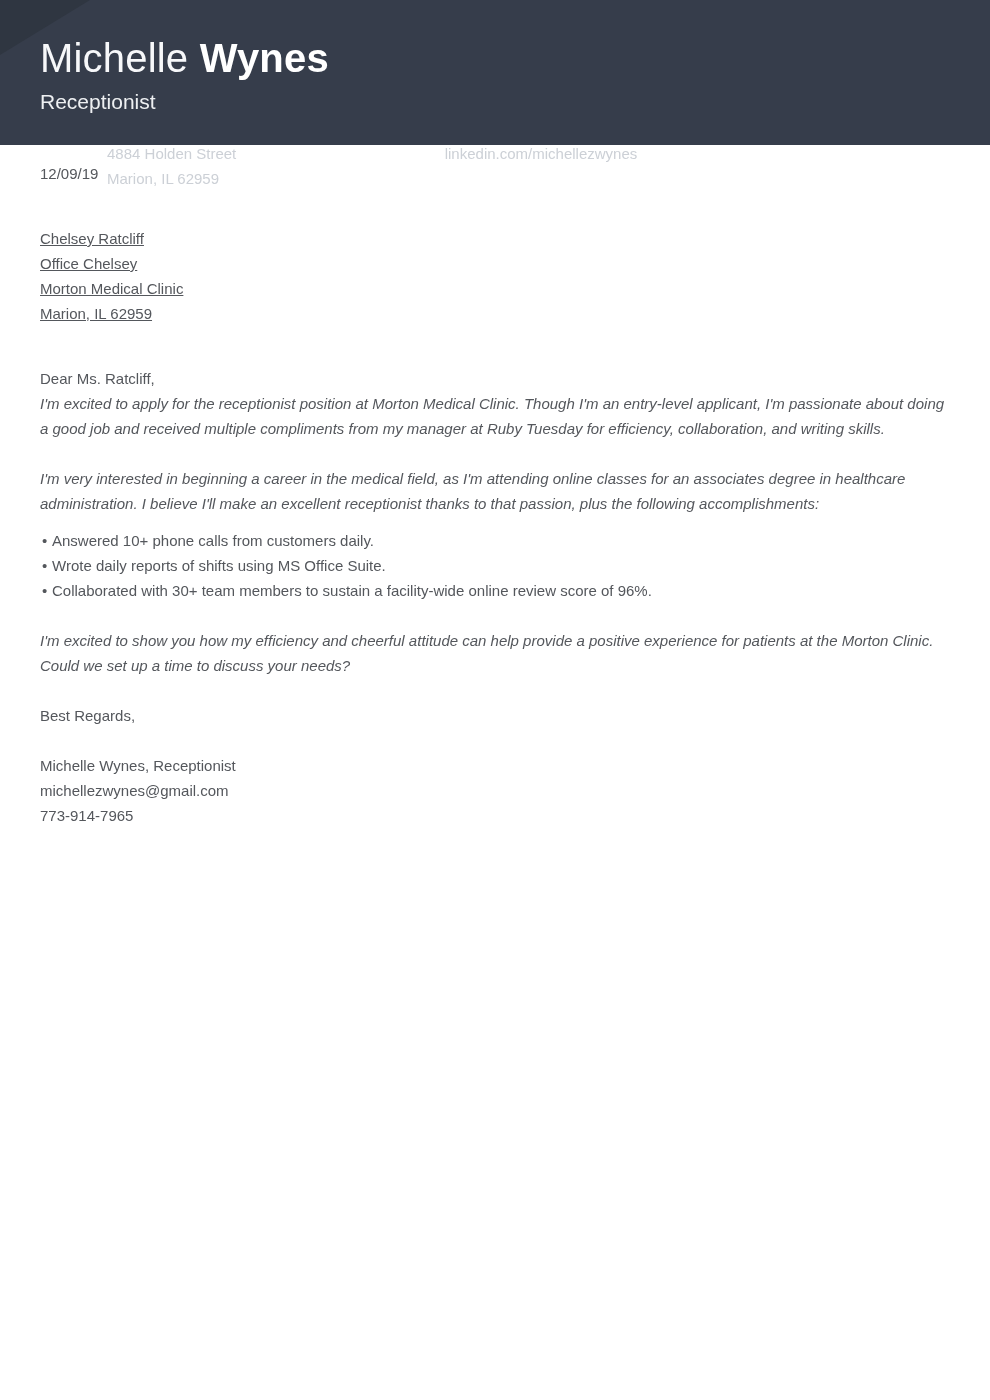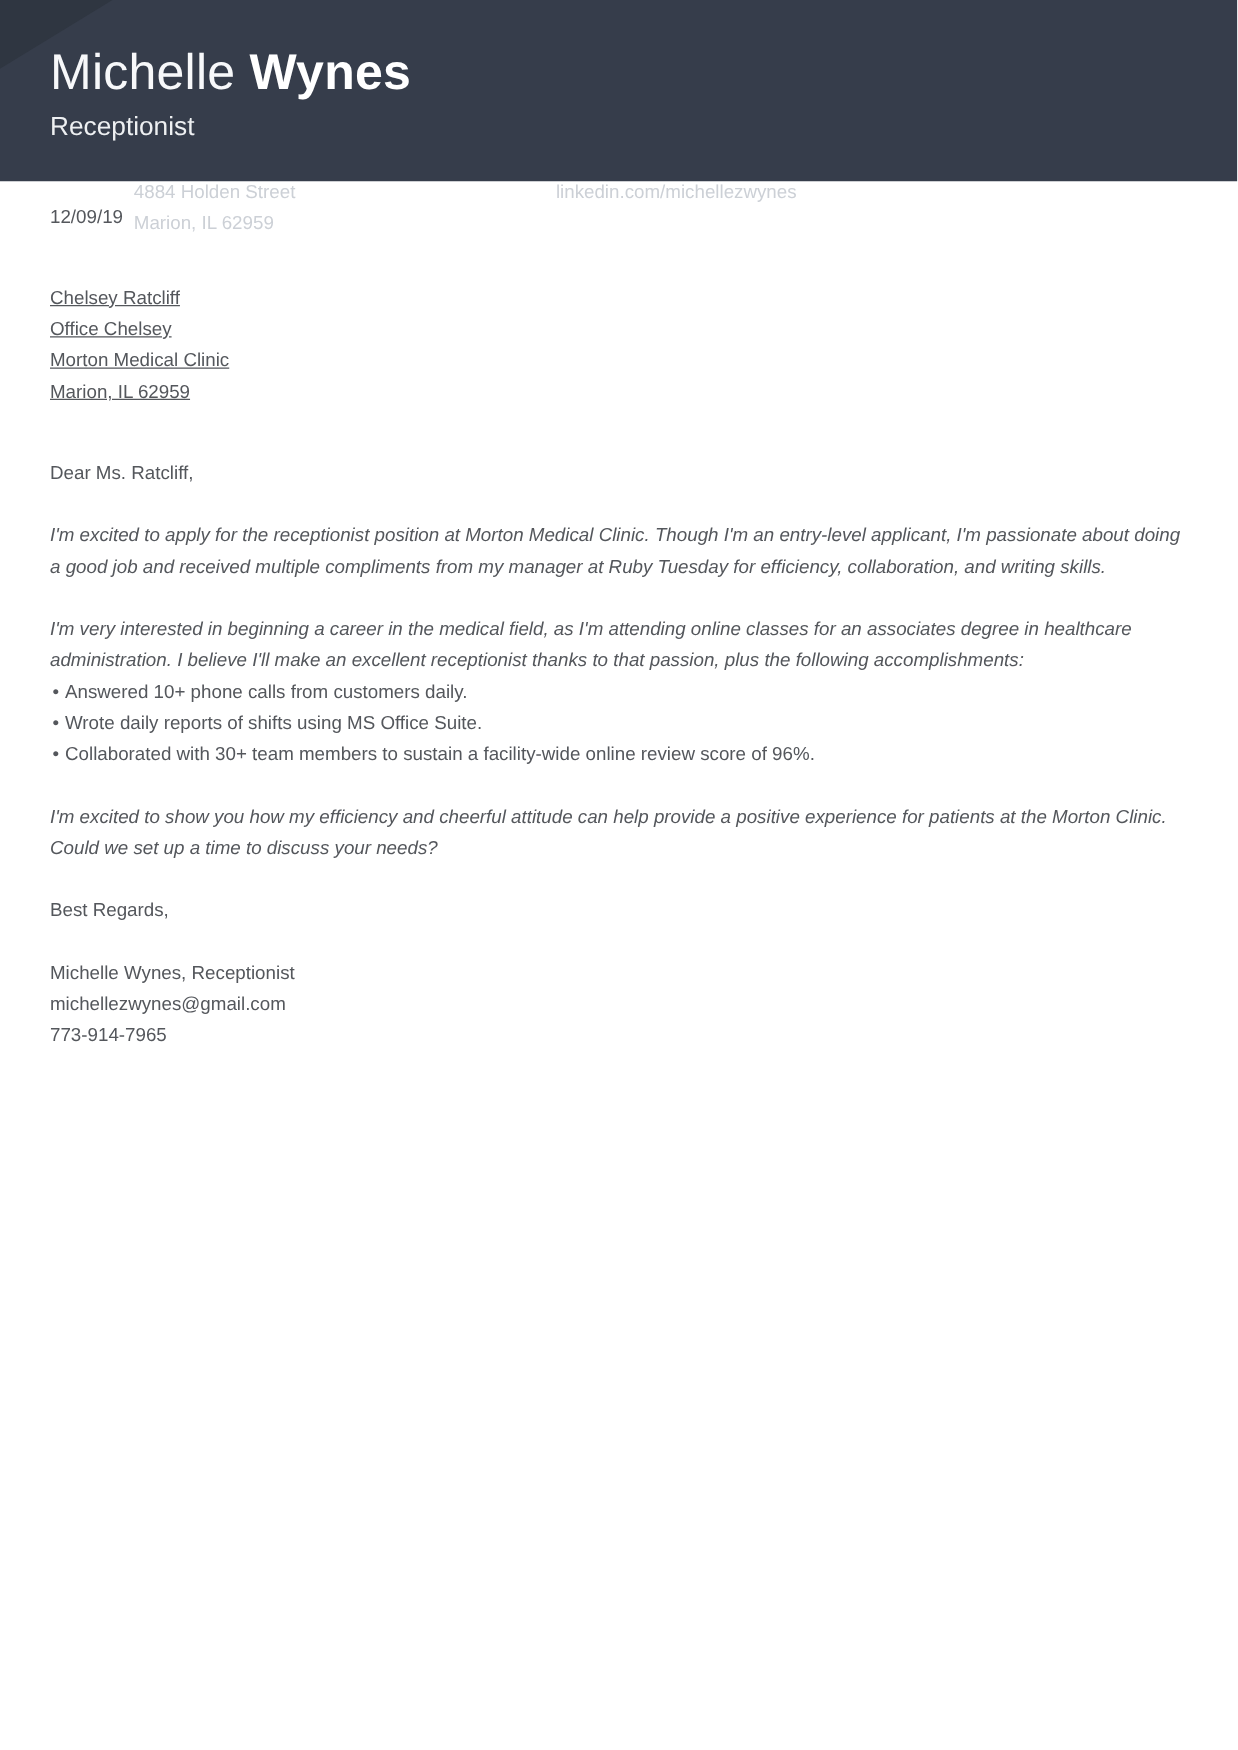--- a/index.html
+++ b/index.html
@@ -75,27 +75,27 @@
 
   
   .letter {
     padding: 16px 40px 0 40px;
     color: #54575c;
     font-size: 15px;
     line-height: 25px;
   }
   .date-line { margin-bottom: 40px; }
   .recipient-block { margin-bottom: 40px; text-decoration: underline; }
-  .salutation { margin-bottom: 25px; }
+  .salutation { }
   .para {
     white-space: pre-line;
     margin-bottom: 25px;
     font-style: italic;
   }
-  .para--tight { margin-bottom: 0; }
+  .para--tight { margin-bottom: 12px; }
   .bullet-list { margin-bottom: 25px; }
   .bullet-item { display: flex; }
   .bullet-marker {
     width: 12px;
     padding-left: 2px;
     flex: 0 0 12px;
   }
   .closing { margin-bottom: 25px; }
 </style>
 </head>

